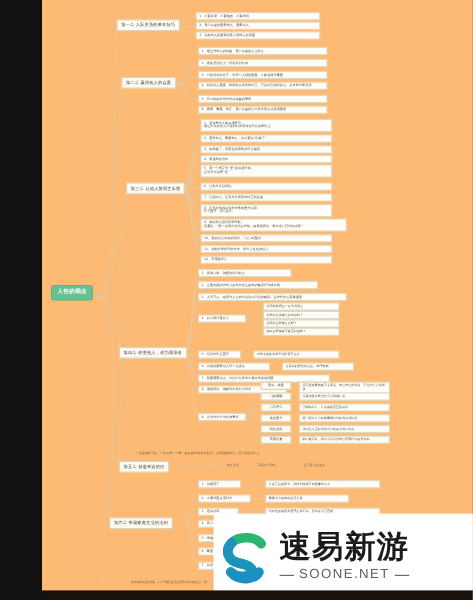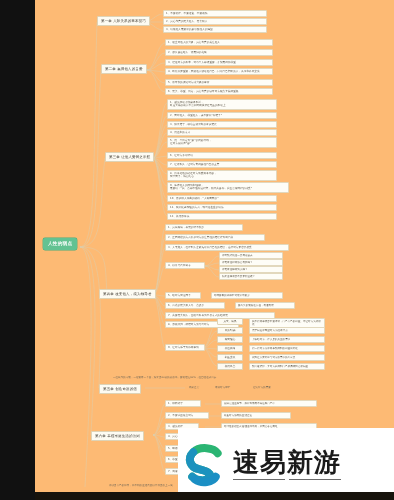--- a/index.html
+++ b/index.html
@@ -268,20 +268,21 @@
         <rect x="2" y="2" width="96" height="96" rx="26" fill="#ffffff"></rect>
         <path d="M78 26 C70 14 40 10 26 24 C12 38 20 56 38 60 C56 64 66 70 60 78 C54 86 34 86 24 76" fill="none" stroke="#2BB573" stroke-width="17" stroke-linecap="round"></path>
         <path d="M24 76 C34 86 54 86 60 78 C66 70 56 64 38 60 C20 56 12 38 26 24" fill="none" stroke="#1B8FC4" stroke-width="17" stroke-linecap="round" opacity="0.92"></path>
         <path d="M30 82 C44 92 68 88 74 76" fill="none" stroke="#1B8FC4" stroke-width="17" stroke-linecap="round"></path>
       </svg>
     </div>
     <div id="wm-text">
       <div id="wm-cn">速易新游</div>
       <div id="wm-sub">
         <span class="rule"></span>
+        <span id="wm-net">SOONE.NET</span>
         <span class="rule"></span>
       </div>
     </div>
   </div>
 
   <div id="edge-right"></div>
   <div id="edge-bottom"></div>
 </div>
 
 </body></html>

